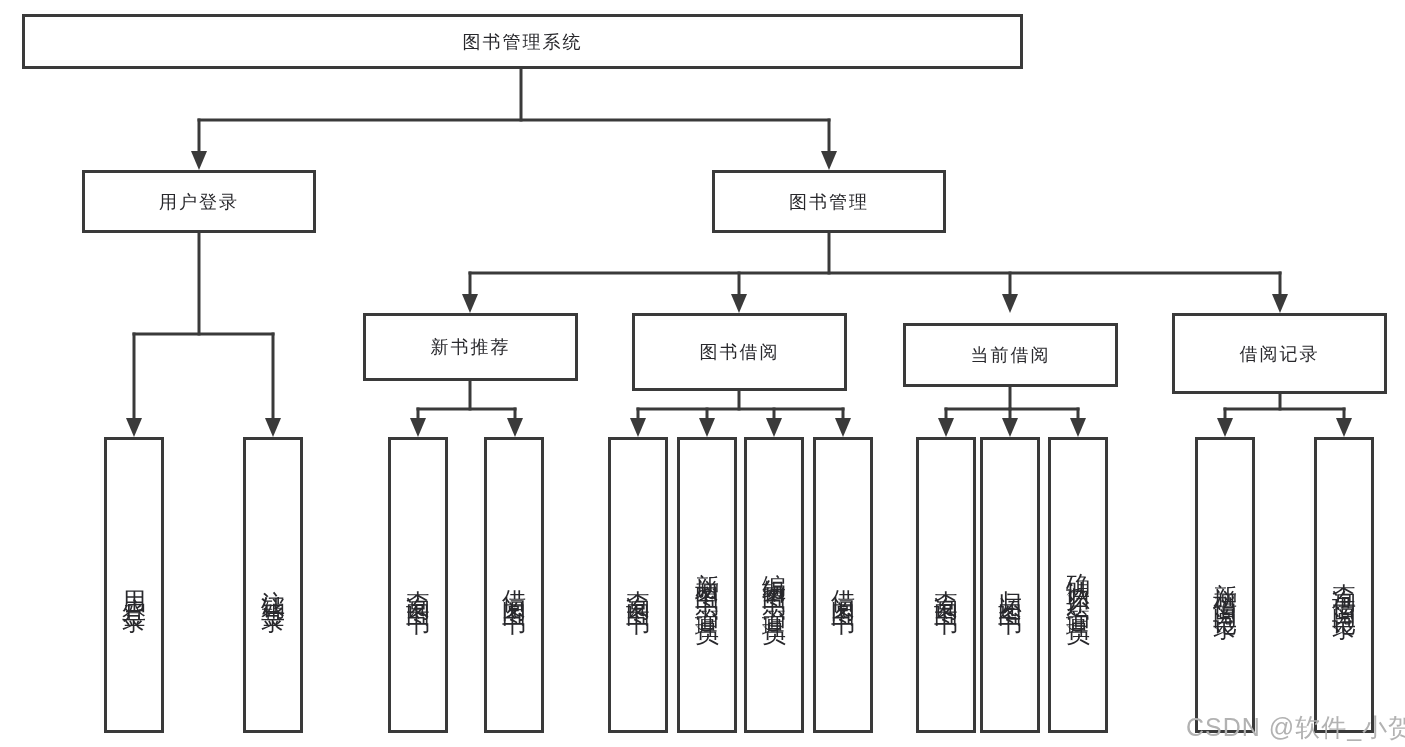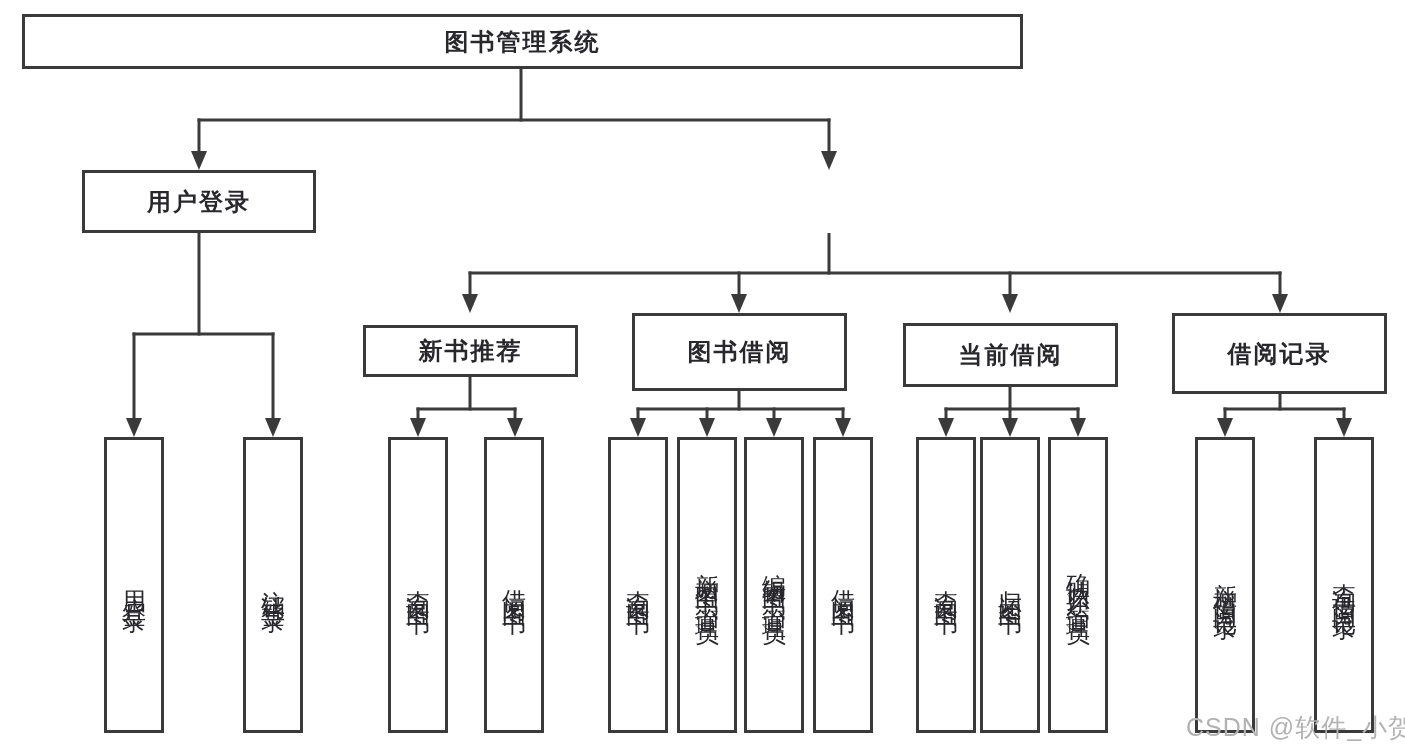--- a/index.html
+++ b/index.html
@@ -14,22 +14,22 @@
   .cline  { stroke:var(--line,#3a3a3a); stroke-width:3; fill:none; }
   .carrow { fill:var(--line,#3a3a3a); stroke:none; }
   .box {
     position:absolute; box-sizing:border-box;
     border:3px solid var(--line,#3a3a3a);
     background:#ffffff;
     display:flex; align-items:center; justify-content:center;
     z-index:2;
   }
   .lbl {
-    font-size:24px; color:var(--text,#28282c);
-    letter-spacing:2px; white-space:nowrap;font-weight:bold;
+    font-size:18px; color:var(--text,#28282c);
+    letter-spacing:2px; white-space:nowrap;
   }
   .vlbl {
     writing-mode:vertical-rl; text-orientation:mixed;
     font-size:24px; line-height:1.25; letter-spacing:7px;
     color:var(--text,#28282c);
   }
   .watermark {
     position:absolute; left:1186px; top:711px;
     font-size:25px; letter-spacing:1px;
     color:var(--watermark,#b2b2b2);
@@ -103,22 +103,25 @@
     <polygon class="carrow" points="1336,418 1352,418 1344,437"></polygon>
   </svg>
 
   <div class="box" style="left:22px; top:14px; width:1001px; height:55px;">
     <span class="lbl">图书管理系统</span>
   </div>
 
   <div class="box" style="left:82px; top:170px; width:234px; height:63px;">
     <span class="lbl">用户登录</span>
   </div>
+  <div class="box" style="left:712px; top:170px; width:234px; height:63px;">
+    <span class="lbl">图书管理</span>
+  </div>
 
-  <div class="box" style="left:363px; top:313px; width:215px; height:52px;margin-top:12px;">
+  <div class="box" style="left:363px; top:313px; width:215px; height:68px;">
     <span class="lbl">新书推荐</span>
   </div>
   <div class="box" style="left:632px; top:313px; width:215px; height:78px;">
     <span class="lbl">图书借阅</span>
   </div>
   <div class="box" style="left:903px; top:323px; width:215px; height:64px;">
     <span class="lbl">当前借阅</span>
   </div>
   <div class="box" style="left:1172px; top:313px; width:215px; height:81px;">
     <span class="lbl">借阅记录</span>

